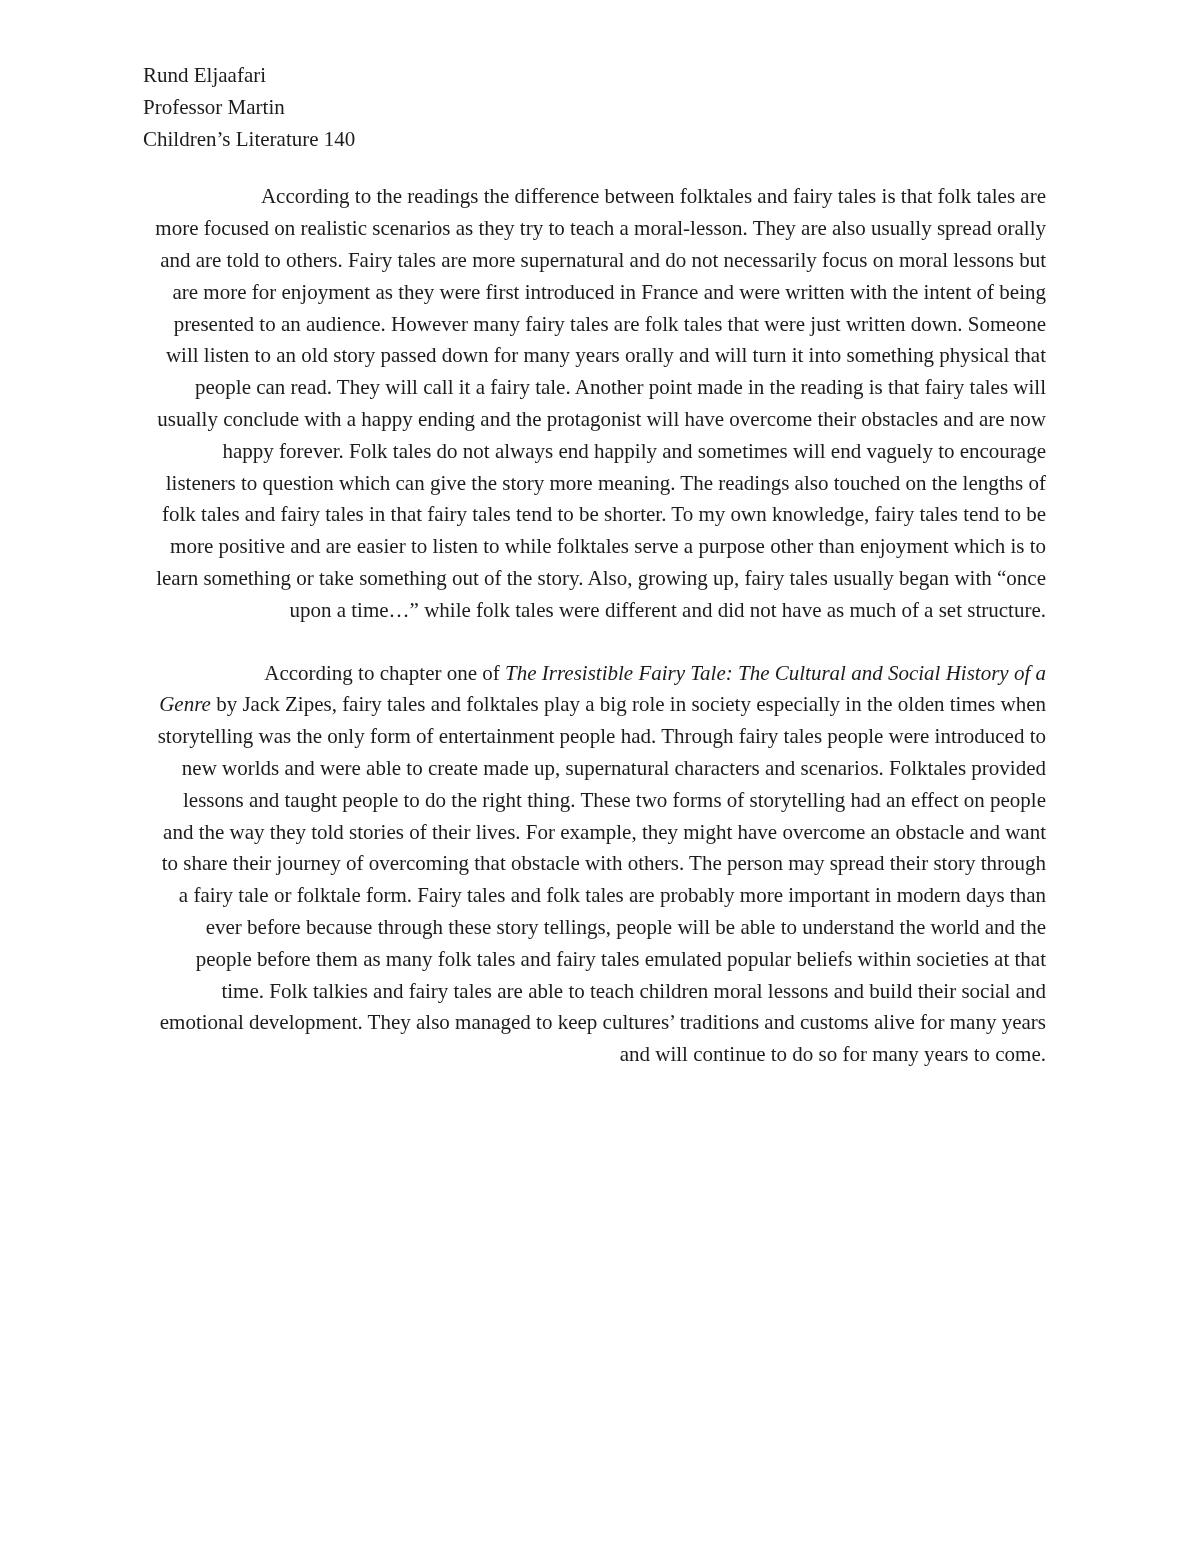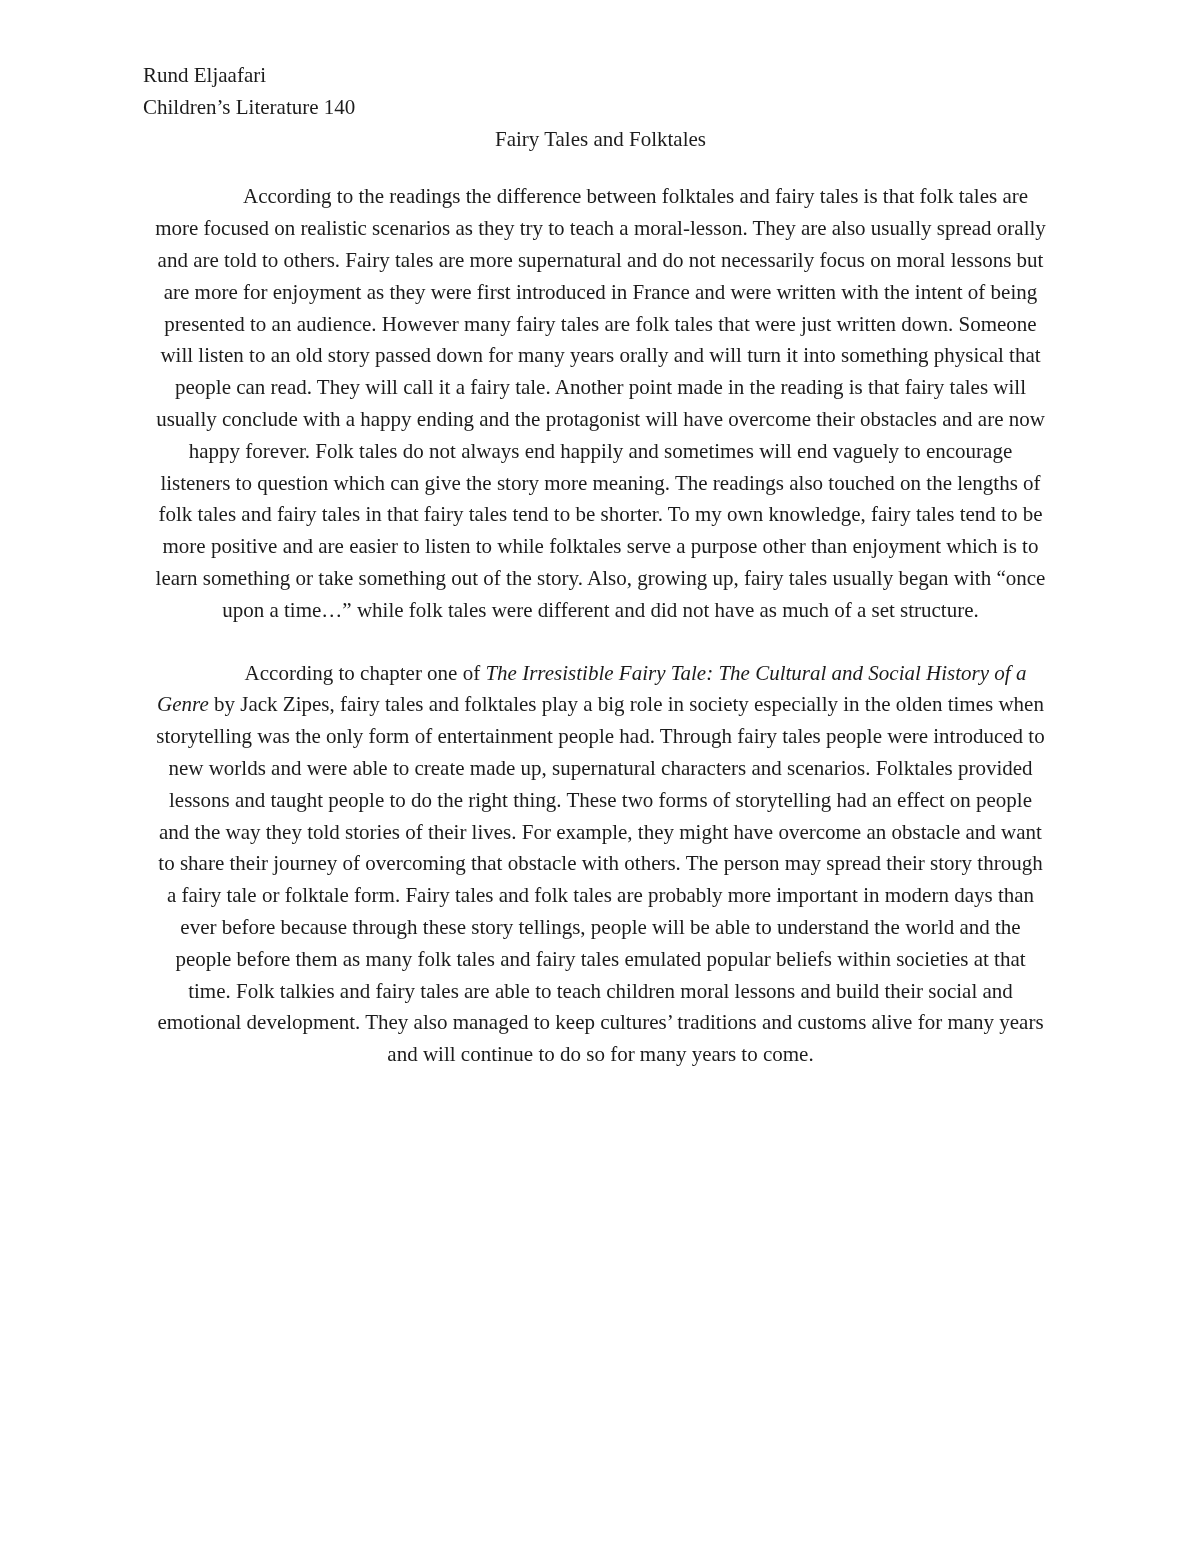--- a/index.html
+++ b/index.html
@@ -29,34 +29,34 @@
     text-align: center;
     margin: 0;
     font-weight: normal;
   }
   .essay-body {
     margin-top: 26px;
   }
   .essay-body p {
     margin: 12px;
     text-indent: 70px;
-    text-align: center;
+    text-align: right;
   }
   .essay-body p + p {
     margin-top: 31px;
   }
   .essay-body em {
   }
 </style>
 </head>
 <body>
 
 <div class="page">
   <div class="mla-header">
       <div class="header-line">Rund Eljaafari</div>
+      <div class="header-line">Professor Martin</div>
       <div class="header-line">Children’s Literature 140</div>
     </div>
-  <div class="essay-title">Fairy Tales and Folktales</div>
   <div class="essay-body">
       <p><span>According to the readings the difference between folktales and fairy tales is that folk tales are more focused on realistic scenarios as they try to teach a moral-lesson. They are also usually spread orally and are told to others. Fairy tales are more supernatural and do not necessarily focus on moral lessons but are more for enjoyment as they were first introduced in France and were written with the intent of being presented to an audience. However many fairy tales are folk tales that were just written down. Someone will listen to an old story passed down for many years orally and will turn it into something physical that people can read. They will call it a fairy tale. Another point made in the reading is that fairy tales will usually conclude with a happy ending and the protagonist will have overcome their obstacles and are now happy forever. Folk tales do not always end happily and sometimes will end vaguely to encourage listeners to question which can give the story more meaning. The readings also touched on the lengths of folk tales and fairy tales in that fairy tales tend to be shorter. To my own knowledge, fairy tales tend to be more positive and are easier to listen to while folktales serve a purpose other than enjoyment which is to learn something or take something out of the story. Also, growing up, fairy tales usually began with “once upon a time…” while folk tales were different and did not have as much of a set structure.</span></p>
       <p><span>According to chapter one of </span><em>The Irresistible Fairy Tale: The Cultural and Social History of a Genre</em><span> by Jack Zipes, fairy tales and folktales play a big role in society especially in the olden times when storytelling was the only form of entertainment people had. Through fairy tales people were introduced to new worlds and were able to create made up, supernatural characters and scenarios. Folktales provided lessons and taught people to do the right thing. These two forms of storytelling had an effect on people and the way they told stories of their lives. For example, they might have overcome an obstacle and want to share their journey of overcoming that obstacle with others. The person may spread their story through a fairy tale or folktale form. Fairy tales and folk tales are probably more important in modern days than ever before because through these story tellings, people will be able to understand the world and the people before them as many folk tales and fairy tales emulated popular beliefs within societies at that time. Folk talkies and fairy tales are able to teach children moral lessons and build their social and emotional development. They also managed to keep cultures’ traditions and customs alive for many years and will continue to do so for many years to come.</span></p>
     </div>
 </div>
 
 </body></html>

